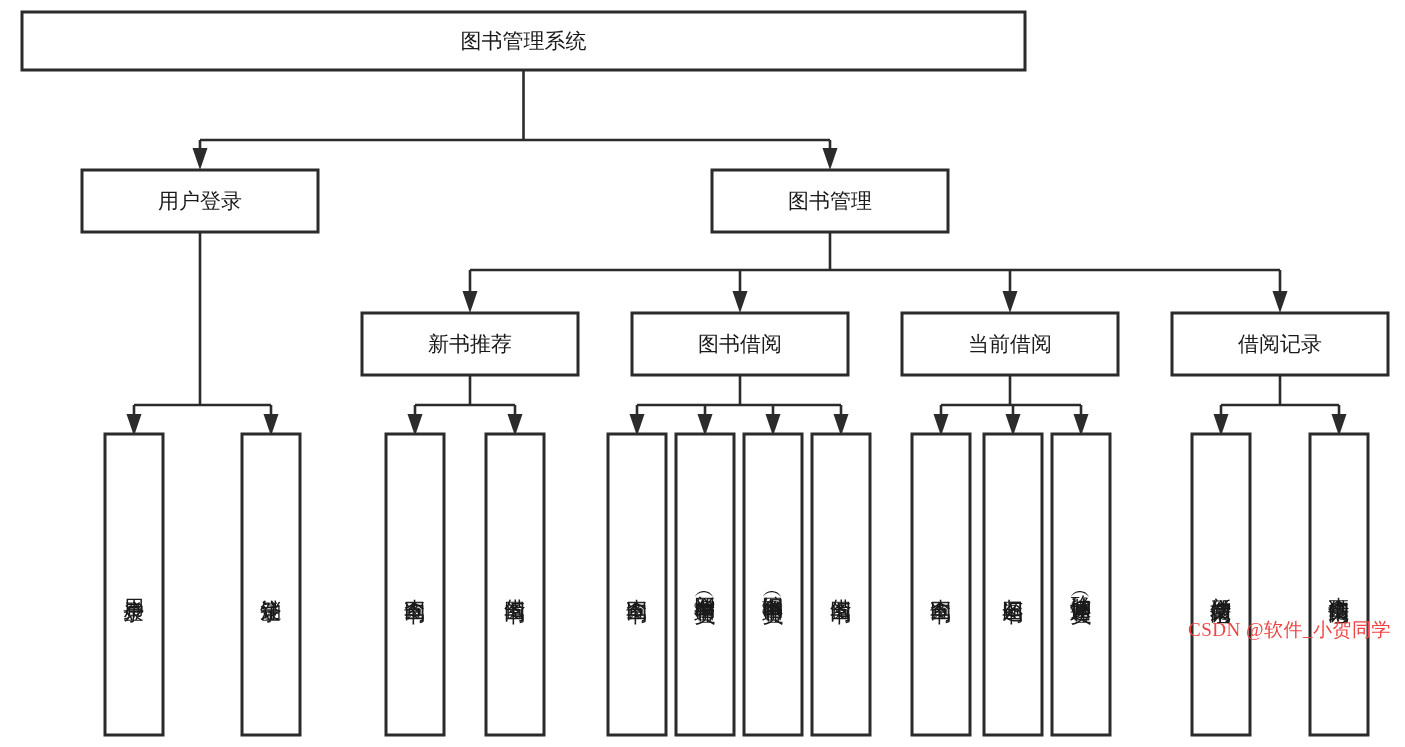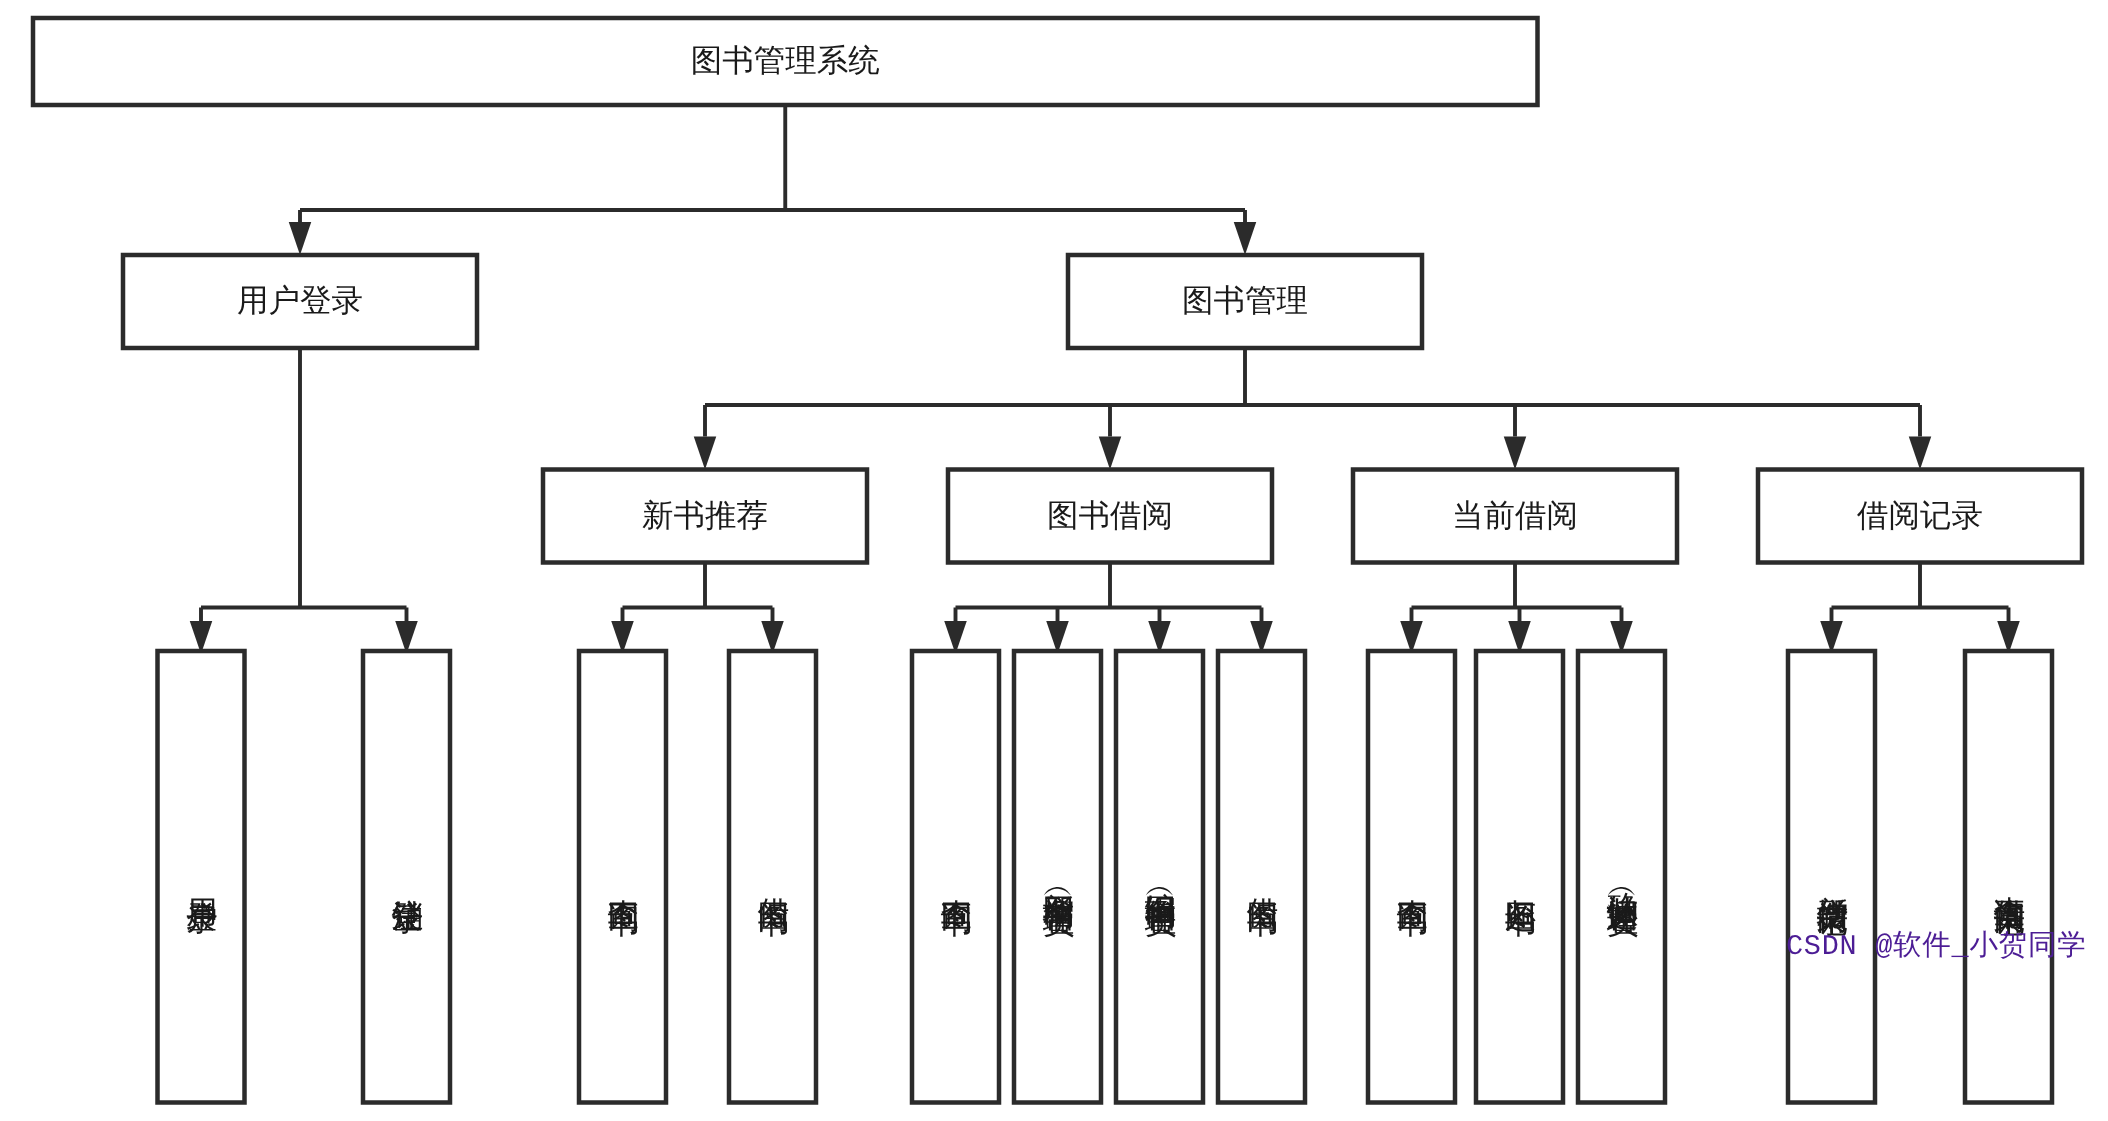--- a/index.html
+++ b/index.html
@@ -59,23 +59,23 @@
     letter-spacing: 1.5px;
     white-space: nowrap;
     text-align: center;
     transform: translate(-50%, 0);
     pointer-events: none;
   }
   .watermark {
     position: absolute;
     right: 14px;
     bottom: 6px;
-    font-family: Liberation Mono, monospace;
+    font-family: Liberation Serif, serif;
     font-size: 19px;
-    color: #4c1d95;
+    color: #ef4444;
     white-space: nowrap;
     letter-spacing: 0.5px;
   }
 </style>
 </head>
 <body>
 
 <div id="diagram-root">
 
   <svg class="diagram" viewBox="0 0 1405 747">

